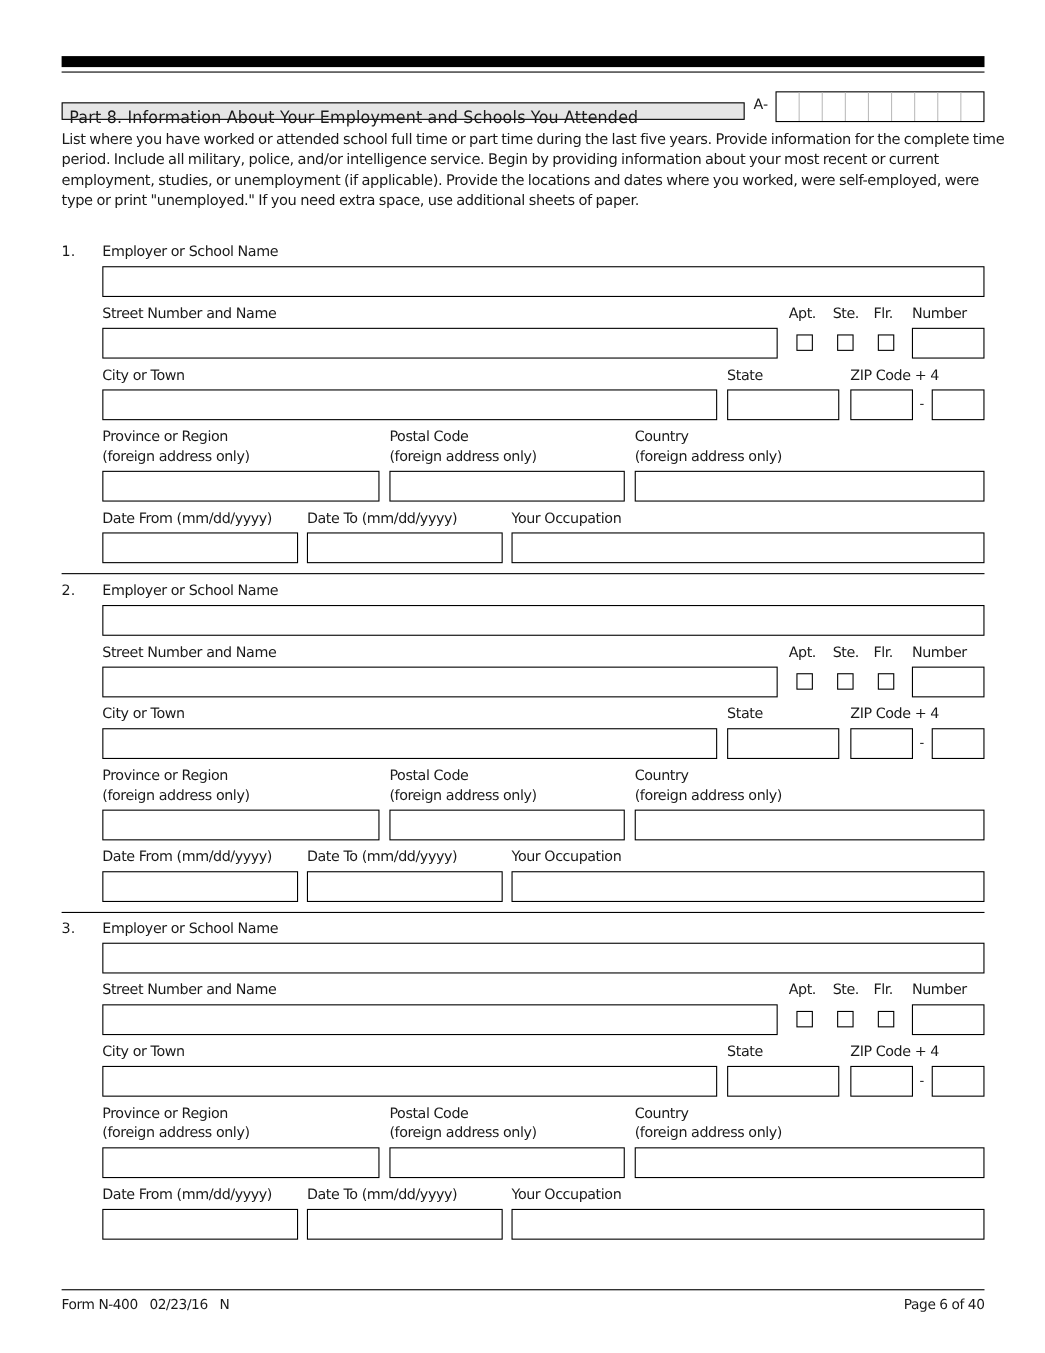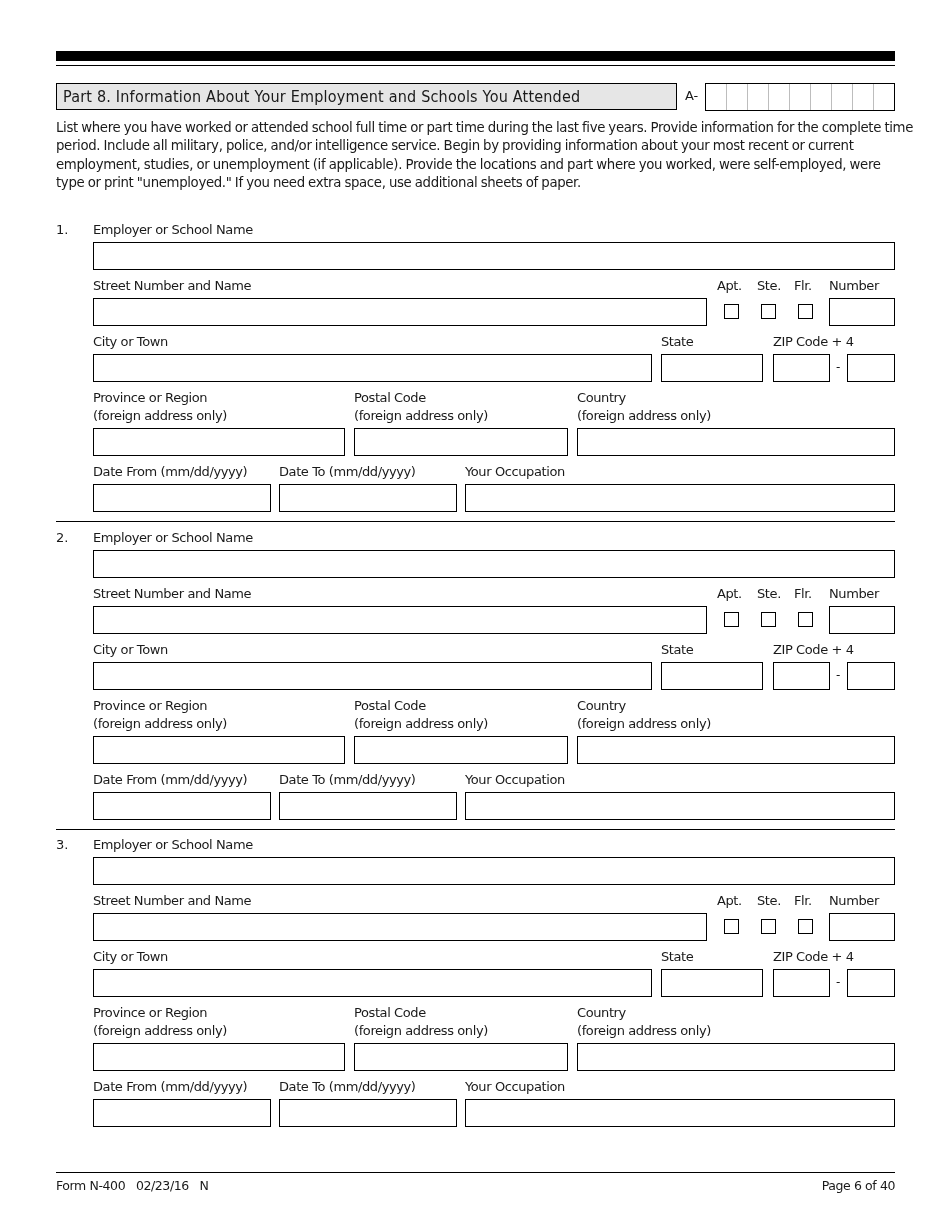--- a/index.html
+++ b/index.html
@@ -1,21 +1,21 @@
 <!DOCTYPE html>
 <html><head>
 <meta charset="utf-8">
 <style>
   html, body { margin: 0; padding: 0; background: #ffffff; }
   body { width: 950px; height: 1230px; position: relative; overflow: hidden;
          font-family: "DejaVu Sans", "Liberation Sans", sans-serif; color: #1a1a1a; }
   .abs { position: absolute; }
   .topbar { left: 56px; top: 51px; width: 839px; height: 10px; background: #000; }
   .topline { left: 56px; top: 65px; width: 839px; height: 1px; background: #000; }
-  .part-header { left: 56px; top: 83px; width: 621px; height: 27px; background: #e6e6e6;
+  .part-header { left: 56px; top: 93px; width: 621px; height: 16px; background: #e6e6e6;
                  border: 1px solid #000; box-sizing: border-box; }
   .part-title { position: absolute; left: 6px; top: 4px; font-size: 15.5px; letter-spacing: 0.2px;
                 font-family: "DejaVu Sans", sans-serif; transform: scaleX(0.93); transform-origin: left; white-space: nowrap; }
   .a-label { left: 685px; top: 88px; font-size: 13px; }
   .a-box { left: 705px; top: 83px; width: 190px; height: 28px; border: 1px solid #000; box-sizing: border-box;
            display: flex; }
   .a-cell { flex: 1; border-right: 1px solid #bdbdbd; height: 100%; box-sizing: border-box; }
   .a-cell:last-child { border-right: none; }
   .instructions { left: 56px; top: 119px; width: 845px; font-size: 13.3px; line-height: 18.3px;
                   letter-spacing: -0.35px; word-spacing: -0.5px; }
@@ -49,21 +49,21 @@
   <div class="a-cell"></div>
   <div class="a-cell"></div>
   <div class="a-cell"></div>
   <div class="a-cell"></div>
   <div class="a-cell"></div>
 </div>
 
 <div class="abs instructions">
   <span class="ln">List where you have worked or attended school full time or part time during the last five years.  Provide information for the complete time</span>
   <span class="ln">period.  Include all military, police, and/or intelligence service.  Begin by providing information about your most recent or current</span>
-  <span class="ln">employment, studies, or unemployment (if applicable).  Provide the locations and part where you worked, were self-employed, were</span>
+  <span class="ln">employment, studies, or unemployment (if applicable).  Provide the locations and dates where you worked, were self-employed, were</span>
   <span class="ln">type or print "unemployed."  If you need extra space, use additional sheets of paper.</span>
 </div>
 
 <div id="sections">
   <div class="section" style="top: 222px;">
     <span class="num" style="top:0">1.</span>
     <span class="lbl" style="left:93px;top:-1px">Employer or School Name</span>
     <div class="fld" style="left:93px;top:20px;width:802px"></div>
 
     <span class="lbl" style="left:93px;top:55px">Street Number and Name</span>

